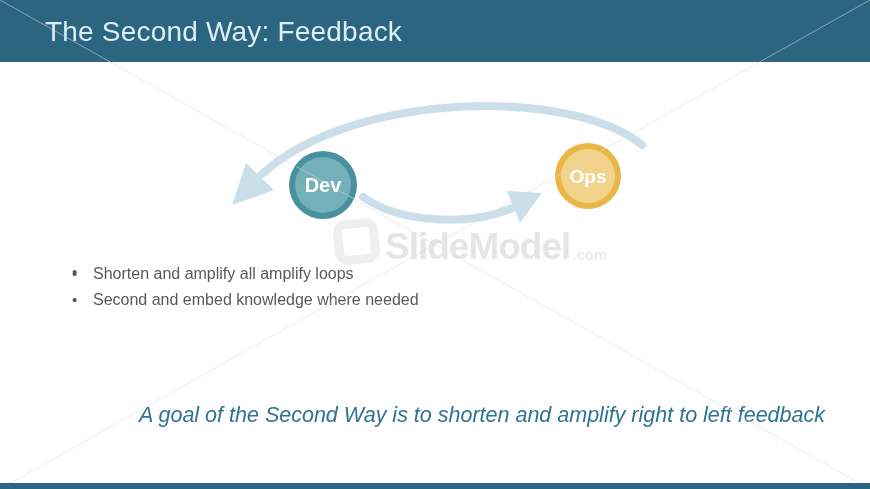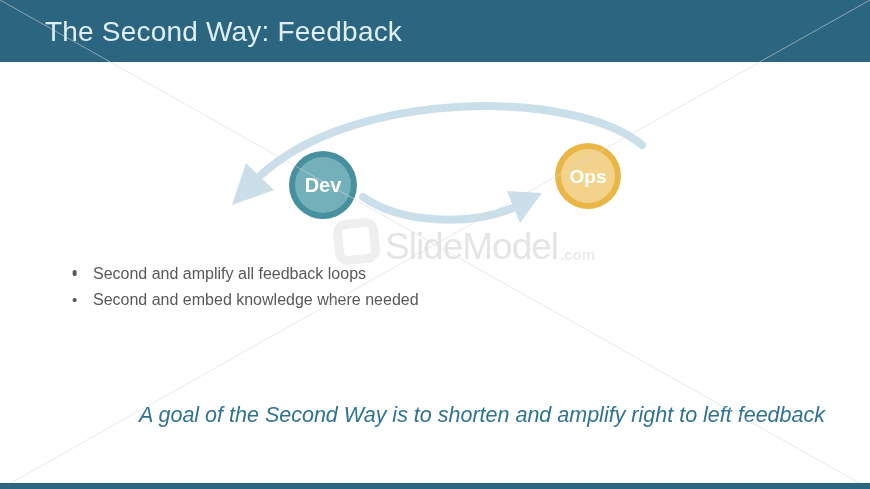--- a/index.html
+++ b/index.html
@@ -25,21 +25,21 @@
   
   .watermark{
     position:absolute;left:334px;top:219px;display:flex;align-items:flex-end;
     user-select:none;
   }
   .wm-logo{
     width:27px;height:27px;border:9px solid #EFEFEF;border-radius:13px;
     transform:rotate(-6deg);margin-right:6px;margin-bottom:1px;
   }
   .wm-text{
-    font-size:37px;font-weight:normal;color:#E5E5E5;letter-spacing:-1px;line-height:1;
+    font-size:37px;font-weight:bold;color:#E5E5E5;letter-spacing:-1px;line-height:1;
   }
   .wm-suffix{
     font-size:15px;font-weight:bold;color:#ECECEC;margin-left:2px;margin-bottom:2px;
   }
   
   .bullet-list{
     position:absolute;left:70px;top:260px;width:485px;margin:0;padding:0;
     list-style:none;
   }
   .bullet-item{
@@ -91,21 +91,21 @@
     <div class="wm-text">SlideModel</div>
     <div class="wm-suffix">.com</div>
   </div>
 
   <ul class="bullet-list">
     <li class="bullet-item">
       <span class="bullet-marker">•</span>
     </li>
     <li class="bullet-item">
       <span class="bullet-marker">•</span>
-      <span>Second and amplify all feedback loops</span>
+      <span>Shorten and amplify all amplify loops</span>
     </li>
     <li class="bullet-item">
       <span class="bullet-marker">•</span>
       <span>Second and embed knowledge where needed</span>
     </li>
   </ul>
 
   <div class="statement">
     <div>A goal of the Second Way is to shorten and amplify right to left feedback</div>
   </div>

